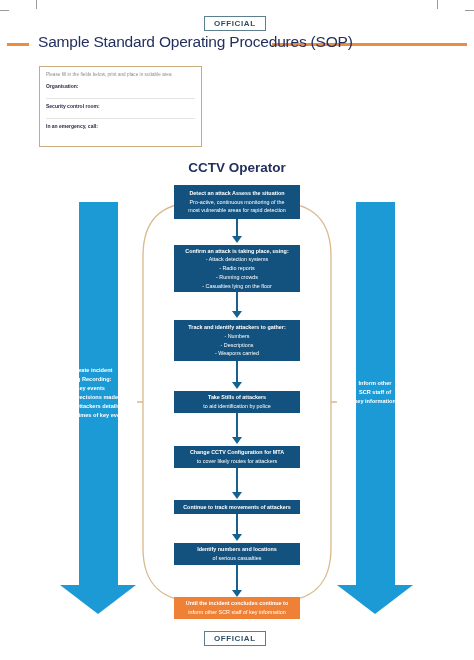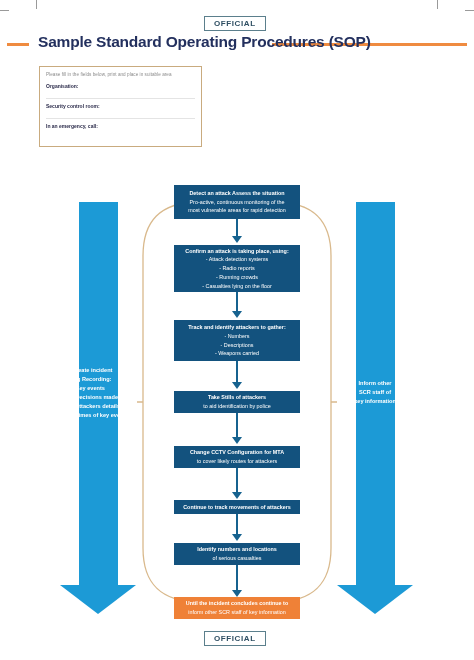--- a/index.html
+++ b/index.html
@@ -39,21 +39,21 @@
     position: absolute; left: 7px; top: 43px;
     width: 22px; height: 3px; background: #ef8b40;
   }
   .title-rule-right {
     position: absolute; left: 272px; top: 43px;
     width: 195px; height: 3px; background: #ef8b40;
   }
   .doc-title {
     position: absolute; left: 38px; top: 33px;
     font-size: 15.5px;
-    font-weight: bold;
+    font-weight: normal;
     color: #23305e;
     letter-spacing: -0.2px;
     white-space: nowrap;
   }
 
   
   .form-box {
     position: absolute; left: 39px; top: 66px;
     width: 163px; height: 81px;
     border: 1px solid #c9ab7f;
@@ -161,20 +161,21 @@
   <div class="title-rule-right"></div>
   <div class="doc-title">Sample Standard Operating Procedures (SOP)</div>
 
   <div class="form-box">
     <div class="form-hint">Please fill in the fields below, print and place in suitable area</div>
     <div class="form-row">Organisation:</div>
     <div class="form-row">Security control room:</div>
     <div class="form-row last">In an emergency, call:</div>
   </div>
 
+  <div class="flow-title">CCTV Operator</div>
 
   <svg class="bracket" width="200" height="418">
     <path d="M 63 6 C 22 6, 6 26, 6 60 L 6 352 C 6 386, 22 406, 63 406" fill="none" stroke="#d9b98c" stroke-width="1.3"></path>
     <path d="M 137 6 C 178 6, 194 26, 194 60 L 194 352 C 194 386, 178 406, 137 406" fill="none" stroke="#d9b98c" stroke-width="1.3"></path>
     <line x1="-60" y1="206" x2="6" y2="206" stroke="#d9b98c" stroke-width="1.3"></line>
     <line x1="194" y1="206" x2="260" y2="206" stroke="#d9b98c" stroke-width="1.3"></line>
   </svg>
 
   <div class="side-arrow" id="side-arrow-left">
     <div class="shaft"></div>

